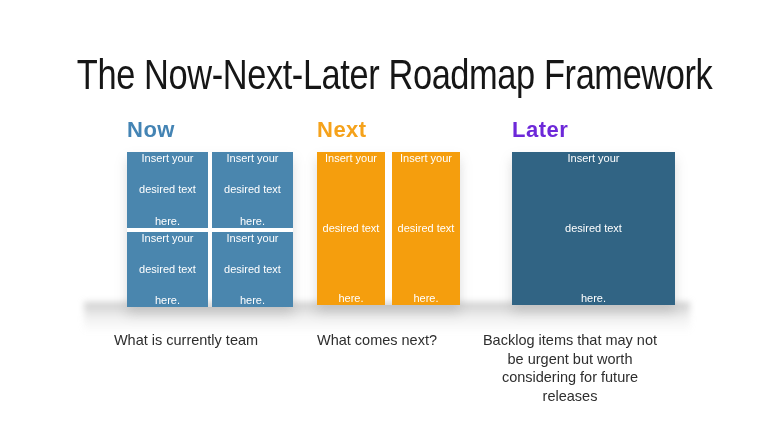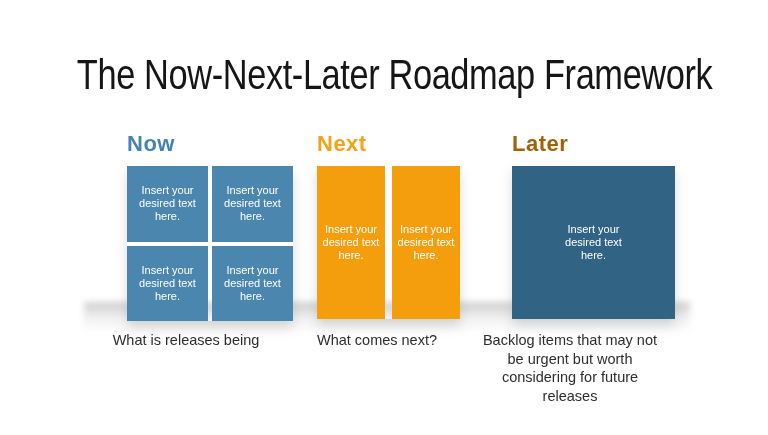--- a/index.html
+++ b/index.html
@@ -22,34 +22,34 @@
     white-space:nowrap;
     transform:scaleX(0.80);
     transform-origin:50% 0;
   }
   .shadow-band{
     position:absolute;
     left:84px;top:302px;width:606px;height:30px;
     background:linear-gradient(to bottom, rgba(130,130,130,0.40) 0%, rgba(170,170,170,0.18) 50%, rgba(255,255,255,0) 100%);
     filter:blur(3px);
   }
-  .col{position:absolute;top:132px;padding-left:24px;}
+  .col{position:absolute;top:118px;padding-left:24px;}
   .col-now{left:103px;width:166px;}
   .col-next{left:293px;width:143px;}
   .col-later{left:488px;width:163px;}
   .heading{
     height:34px;
     font-size:22px;
     font-weight:700;
     letter-spacing:0.5px;
     line-height:24px;
   }
   .h-now{color:#4484B4;}
   .h-next{color:#F5A21B;}
-  .h-later{color:#a16207;}
+  .h-later{color:#6d28d9;}
   .boxes{
     display:grid;
     box-shadow:0 7px 11px rgba(130,130,130,0.28);
   }
   .grid-now{
     height:155px;
     grid-template-columns:1fr 1fr;
     grid-template-rows:1fr 1fr;
     gap:4px;
   }
@@ -59,21 +59,21 @@
     gap:7px;
   }
   .grid-later{
     height:153px;
     grid-template-columns:1fr;
   }
   .pbox{
     display:flex;
     flex-direction:column;
     align-items:center;
-    justify-content:center;
+    justify-content:space-between;
     color:#ffffff;
     font-size:11px;
     line-height:13px;
     text-align:center;
   }
   .b-now{background:#4A86AE;}
   .b-next{background:#F59E0D;}
   .b-later{background:#316484;}
   .caption{
     position:absolute;
@@ -143,21 +143,21 @@
     <div class="boxes grid-later">
       <div class="pbox b-later">
         <div>Insert your</div>
         <div>desired text</div>
         <div>here.</div>
       </div>
     </div>
   </div>
 
   <div class="caption cap-now">
-    <div>What is releases being</div>
+    <div>What is currently team</div>
   </div>
   <div class="caption cap-later">
     <div>Backlog items that may not</div>
     <div>be urgent but worth</div>
     <div>considering for future</div>
     <div>releases</div>
   </div>
   <div class="caption cap-next">
     <div>What comes next?</div>
   </div>

